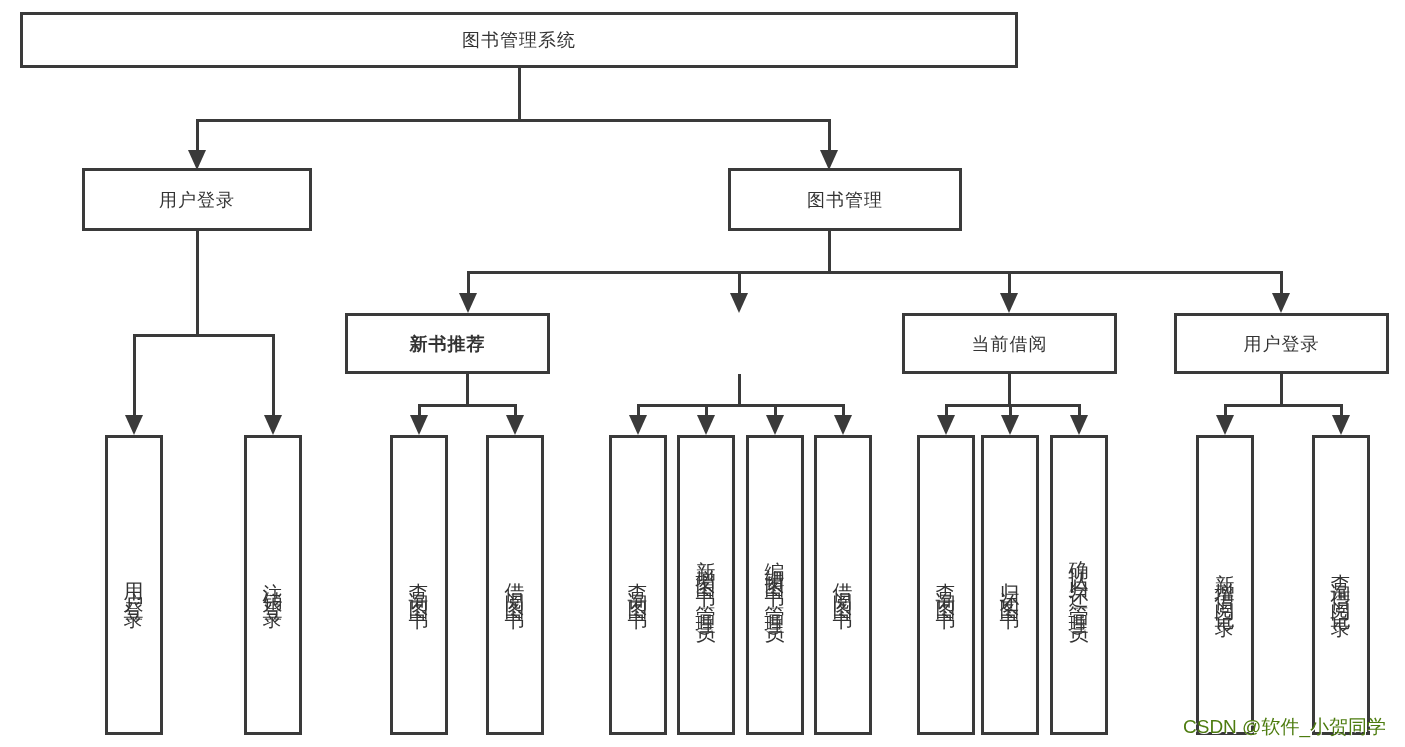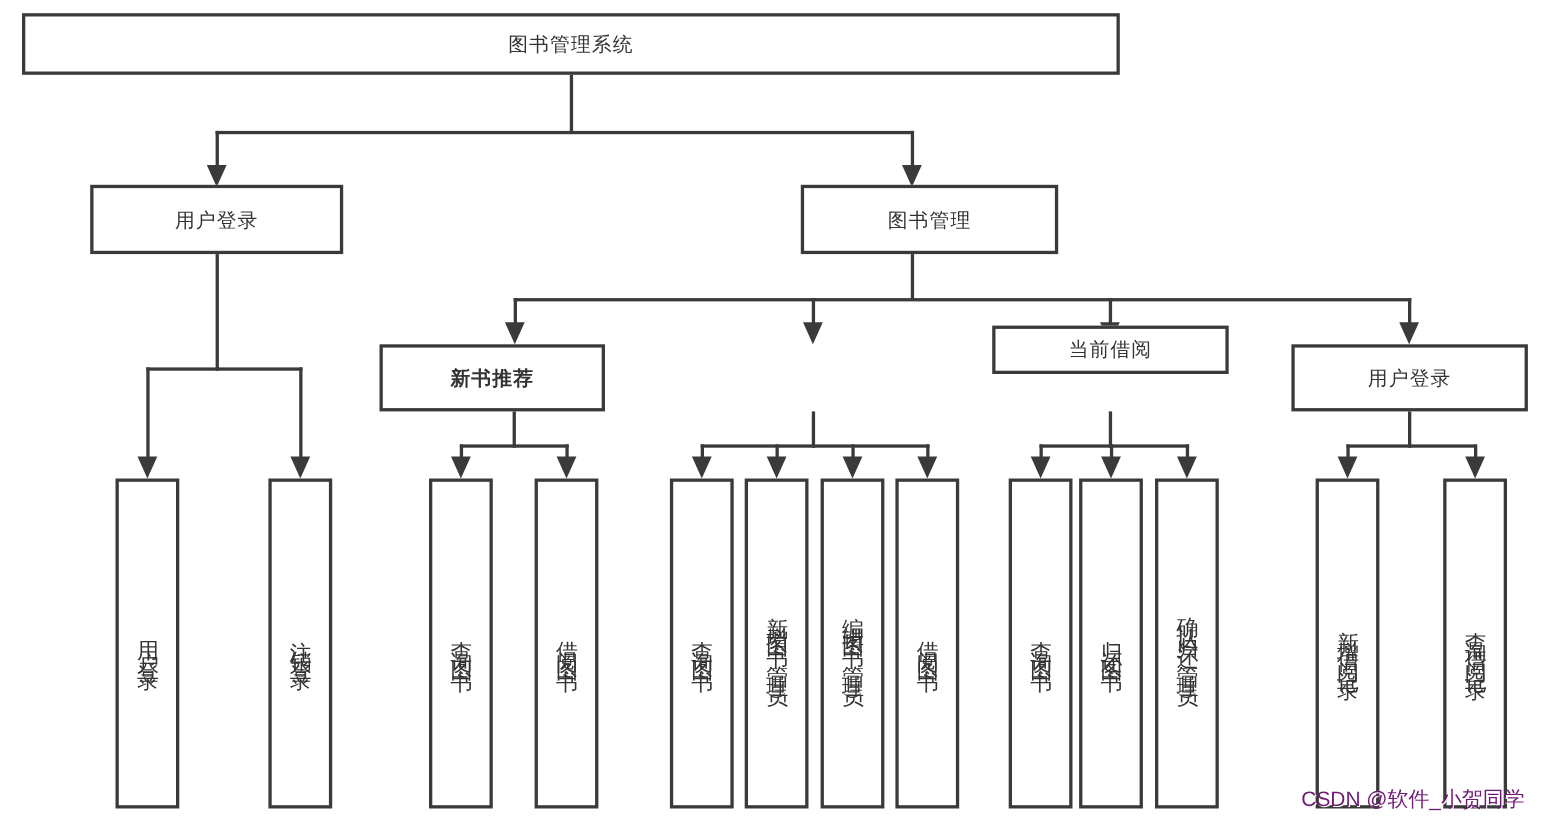--- a/index.html
+++ b/index.html
@@ -42,21 +42,21 @@
     position:absolute;
     width:0;height:0;
     border-left:9px solid transparent;
     border-right:9px solid transparent;
     border-top:20px solid #3a3a3a;
   }
   .watermark{
     position:absolute;
     left:1183px;top:714px;
     font-size:19px;
-    color:#701a75;
+    color:#4d7c0f;
     text-shadow:1px 1px 0 #ffffff;
     white-space:nowrap;
     z-index:10;
   }
 </style>
 </head>
 <body>
 
 <div id="canvas">
 
@@ -92,21 +92,21 @@
   <div class="vline" style="left:738px;top:271px;height:25px;"></div>
   <div class="arrow" style="left:730px;top:293px;"></div>
   <div class="vline" style="left:1008px;top:271px;height:25px;"></div>
   <div class="arrow" style="left:1000px;top:293px;"></div>
   <div class="vline" style="left:1280px;top:271px;height:25px;"></div>
   <div class="arrow" style="left:1272px;top:293px;"></div>
 
   <div class="box" style="left:345px;top:313px;width:205px;height:61px;font-weight:bold;">
     <span>新书推荐</span>
   </div>
-  <div class="box" style="left:902px;top:296px;width:215px;height:44px;">
+  <div class="box" style="left:902px;top:313px;width:215px;height:61px;">
     <span>当前借阅</span>
   </div>
   <div class="box" style="left:1174px;top:313px;width:215px;height:61px;">
     <span>用户登录</span>
   </div>
 
   <div class="vline" style="left:466px;top:374px;height:33px;"></div>
   <div class="hline" style="left:418px;top:404px;width:99px;"></div>
   <div class="vline" style="left:418px;top:404px;height:15px;"></div>
   <div class="arrow" style="left:410px;top:415px;"></div>

